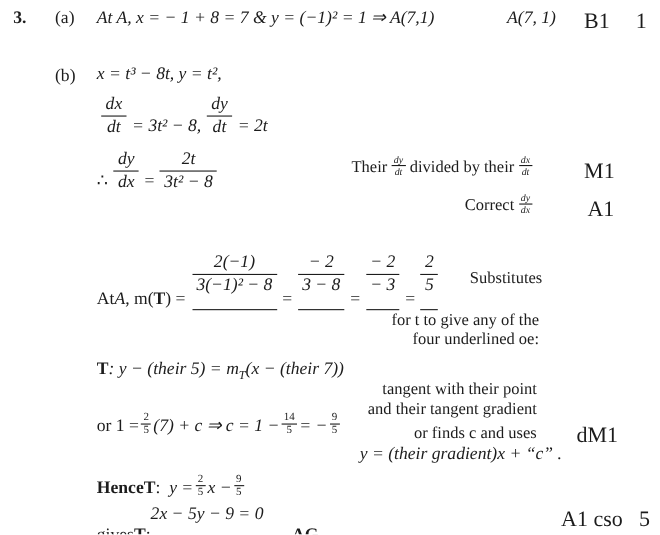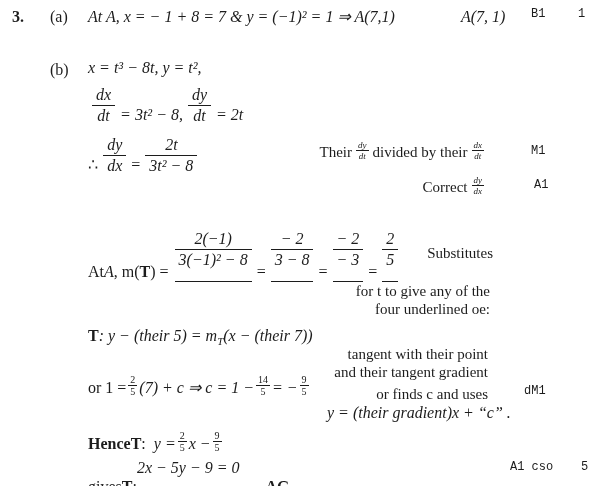--- a/index.html
+++ b/index.html
@@ -8,21 +8,21 @@
     font-family:"Liberation Serif",serif;font-size:16px;color:#1c1c1c;
     overflow:hidden;
   }
   .abs{position:absolute;white-space:nowrap;line-height:1.15;}
   .row{display:flex;align-items:flex-end;}
   .eq{font-style:italic;}
   .rm{font-style:normal;}
   .bold{font-weight:bold;}
   .right{text-align:right;}
   .comment{font-style:normal;font-size:15px;}
-  .mark{font-size:12px;font-family:Liberation Mono, monospace;}
+  .mark{font-size:20px;}
   
   .frac{display:inline-flex;flex-direction:column;text-align:center;line-height:1.12;vertical-align:middle;}
   .frac .num{border-bottom:1px solid #1c1c1c;padding:0 4px 1px 4px;}
   .frac .den{padding:1px 4px 0 4px;}
   .frac.u .den{border-bottom:1px solid #1c1c1c;padding-bottom:12px;}
   
   .tfrac{display:inline-flex;flex-direction:column;text-align:center;font-size:9px;line-height:1.15;margin:0 4px;font-style:italic;vertical-align:middle;}
   .tfrac .num{border-bottom:1px solid #1c1c1c;padding:0 2px;}
   .tfrac .den{padding:0 2px;}
   

